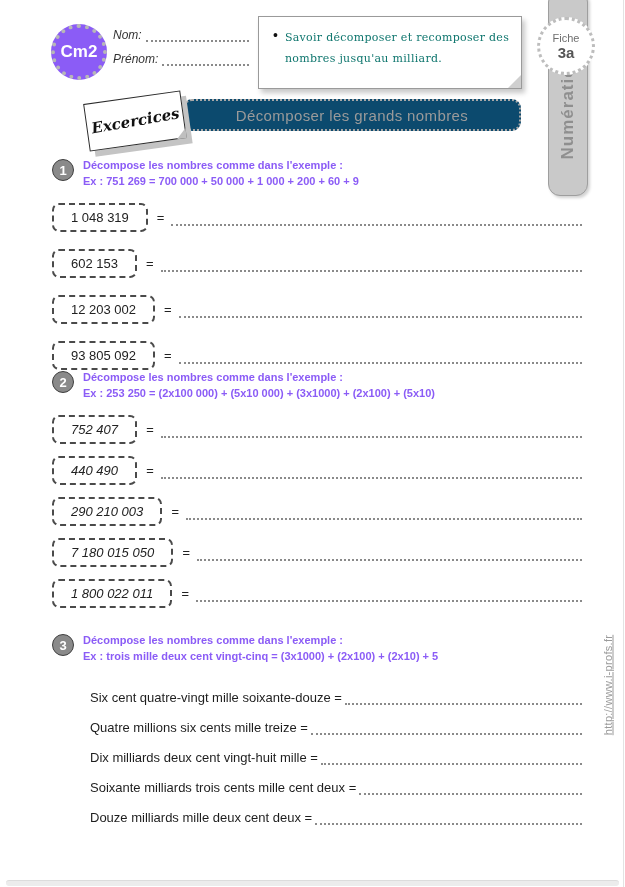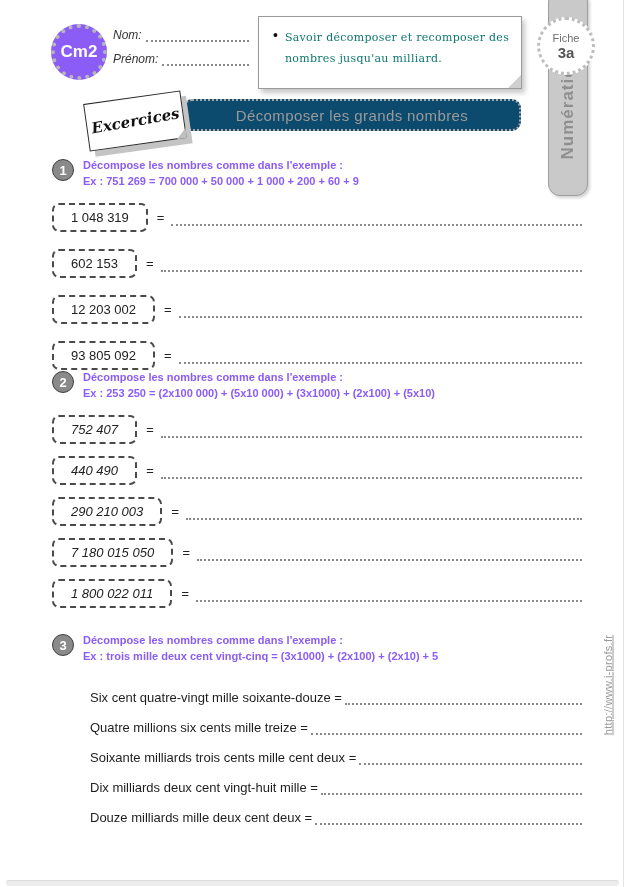--- a/index.html
+++ b/index.html
@@ -235,25 +235,25 @@
     <div class="sentences">
       <div class="sentence-row">
         <span class="s">Six cent quatre-vingt mille soixante-douze =</span>
         <span class="dot-fill"></span>
       </div>
       <div class="sentence-row">
         <span class="s">Quatre millions six cents mille treize =</span>
         <span class="dot-fill"></span>
       </div>
       <div class="sentence-row">
+        <span class="s">Dix milliards deux cent vingt-huit mille =</span>
+        <span class="dot-fill"></span>
+      </div>
+      <div class="sentence-row">
         <span class="s">Soixante milliards trois cents mille cent deux =</span>
-        <span class="dot-fill"></span>
-      </div>
-      <div class="sentence-row">
-        <span class="s">Dix milliards deux cent vingt-huit mille =</span>
         <span class="dot-fill"></span>
       </div>
       <div class="sentence-row">
         <span class="s">Douze milliards mille deux cent deux =</span>
         <span class="dot-fill"></span>
       </div>
     </div>
   </div>
 
   <div class="site-url">http://www.i-profs.fr</div>

